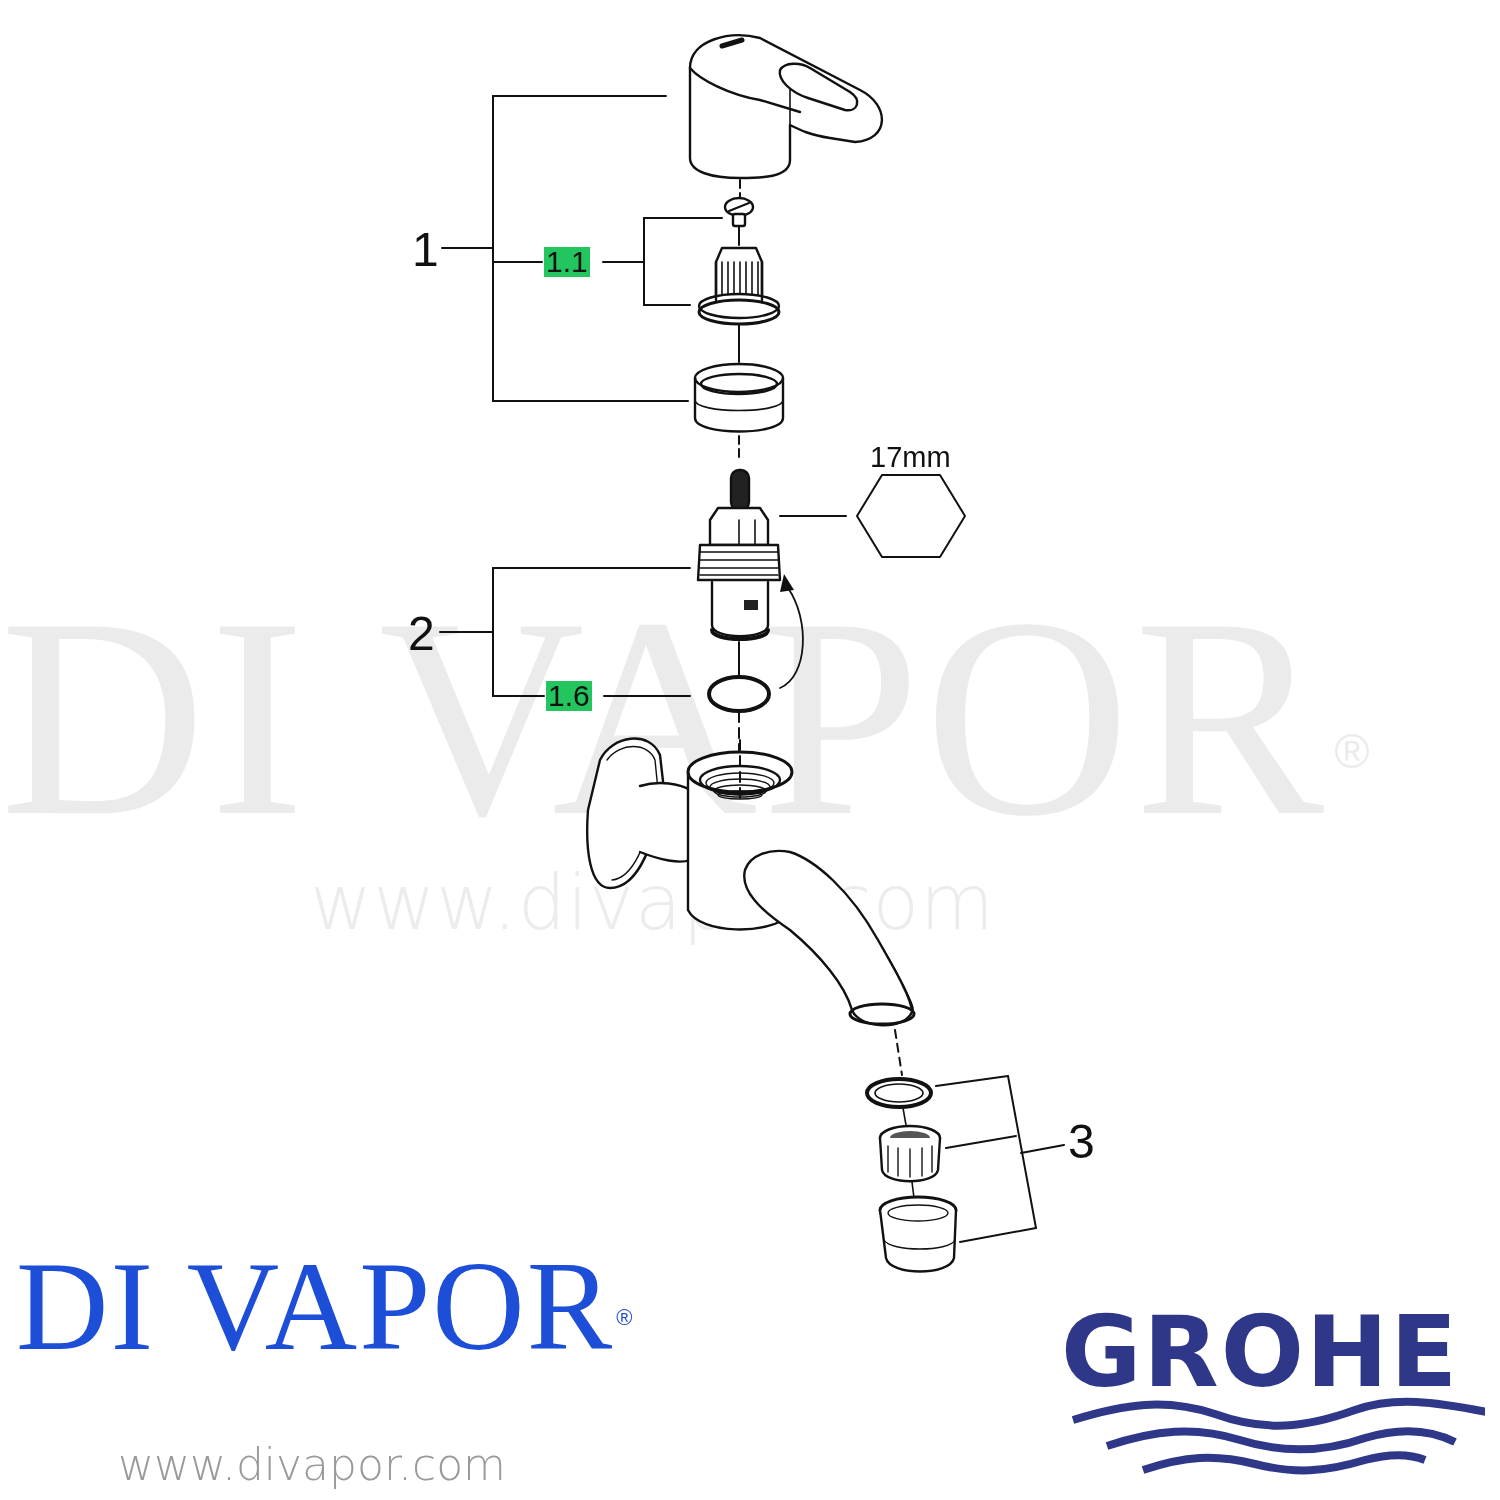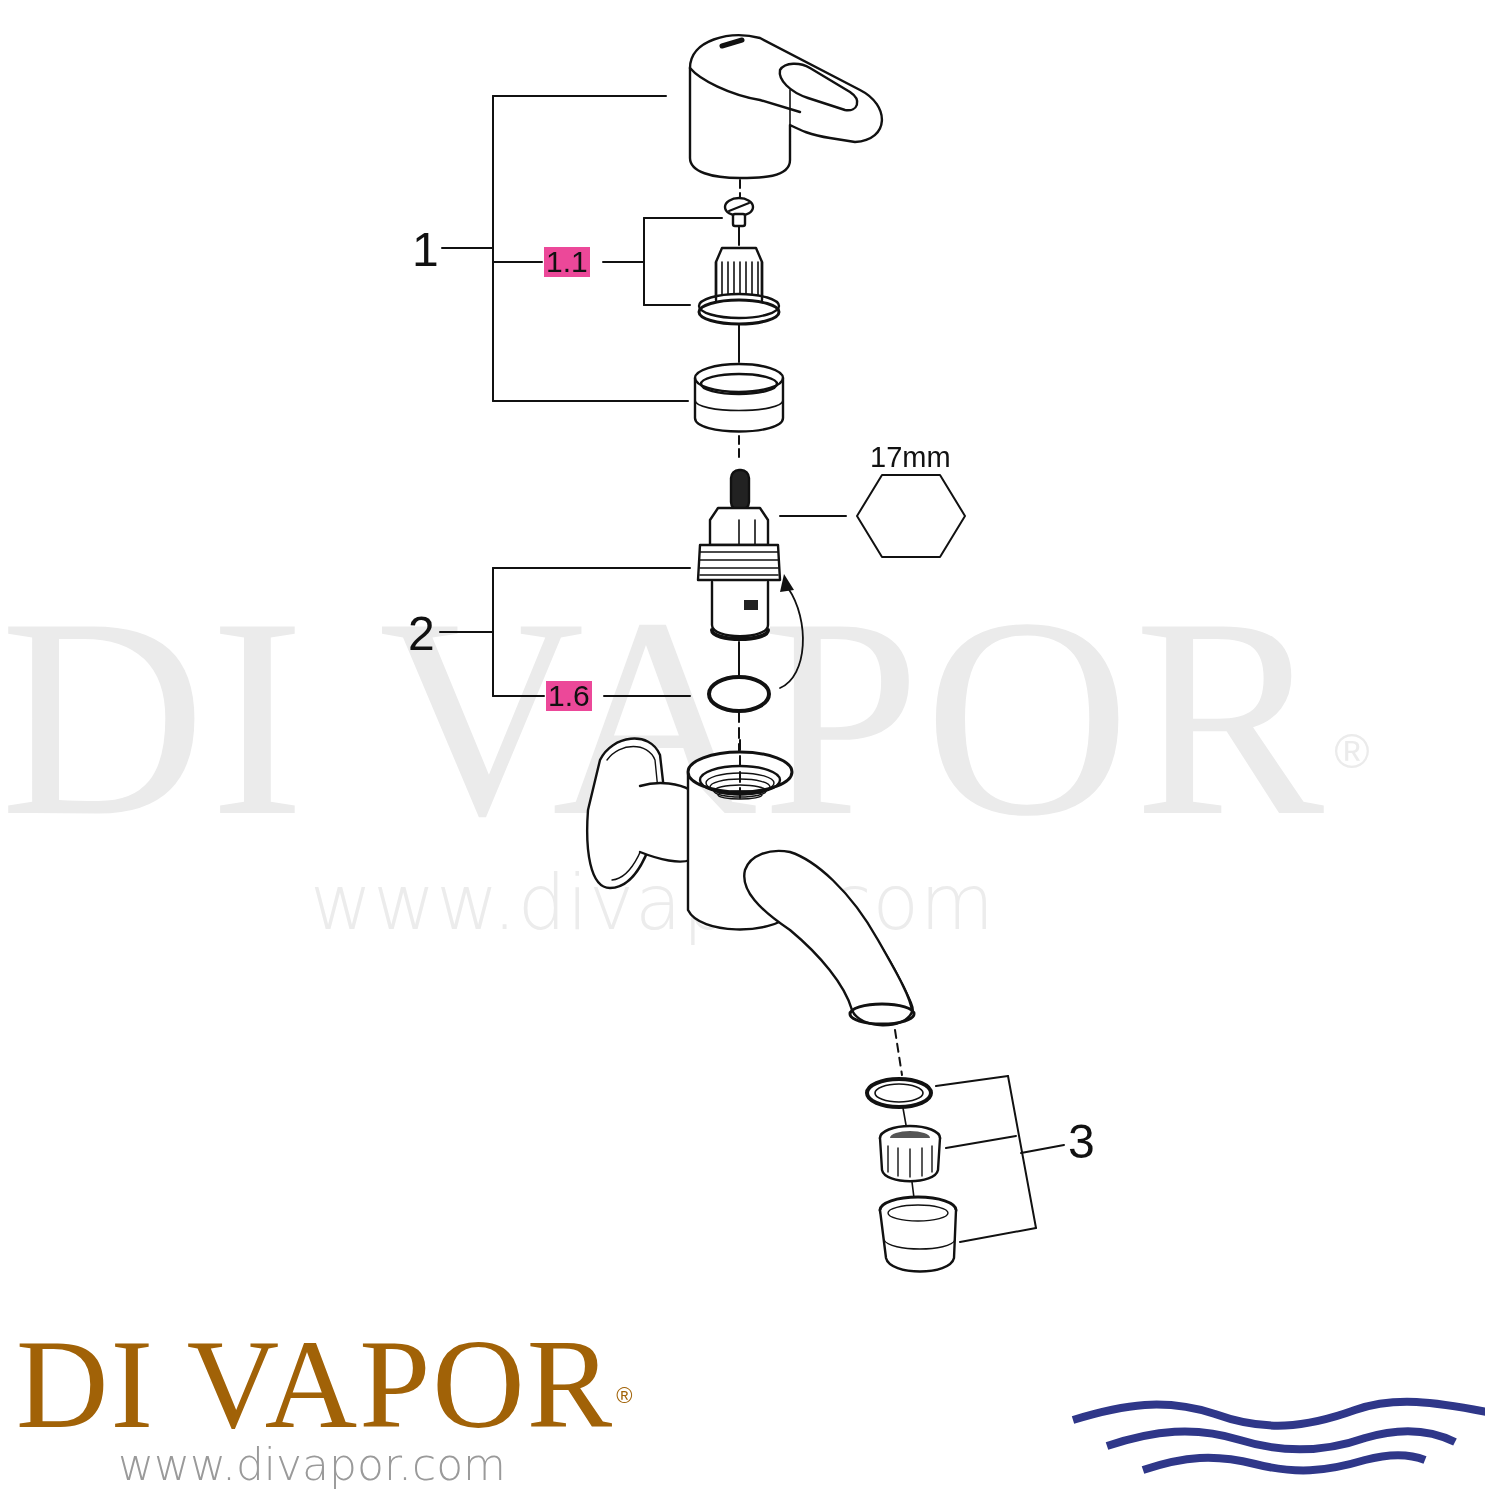--- a/index.html
+++ b/index.html
@@ -12,26 +12,26 @@
     }
     .wm-big .reg { font-family: "Liberation Sans", sans-serif; font-size: 48px; vertical-align: top; position: relative; top: 34px; margin-left: 6px; }
     .wm-url {
       position: absolute; left: 310px; top: 858px; width: 880px;
       font-family: "DejaVu Sans", sans-serif; font-weight: 200;
       font-size: 76px; line-height: 90px; color: #ececec; letter-spacing: 1px; z-index: 0;
     }
     svg.diagram { position: absolute; left: 0; top: 0; width: 1500px; height: 1500px; z-index: 1; }
     .callout { position: absolute; color: #111; z-index: 2; font-family: "Liberation Sans", sans-serif; line-height: 1; }
     .callout.big { font-size: 48px; }
-    .callout.small { font-size: 30px; background: #ec4899; padding: 0 2px; }
+    .callout.small { font-size: 30px; background: #22c55e; padding: 0 2px; }
     .callout.size { font-size: 29px; }
     .brand-dv {
-      position: absolute; left: 16px; top: 1320px;
+      position: absolute; left: 16px; top: 1242px;
       font-family: "Liberation Serif", "DejaVu Serif", serif;
-      font-size: 128px; line-height: 128px; color: #a16207; letter-spacing: 2px; white-space: nowrap;
+      font-size: 128px; line-height: 128px; color: #1d4ed8; letter-spacing: 2px; white-space: nowrap;
     }
     .brand-dv .reg { font-family: "Liberation Sans", sans-serif; font-size: 22px; vertical-align: top; position: relative; top: 12px; margin-left: 2px; }
     .brand-url {
       position: absolute; left: 118px; top: 1440px;
       font-family: "DejaVu Sans", sans-serif; font-weight: 200; font-size: 44px; line-height: 50px; color: #9a9a9a; white-space: nowrap;
     }
     .grohe { position: absolute; left: 1035px; top: 1290px; width: 450px; height: 200px; }
     .grohe-word {
       position: absolute; left: 0; top: 12px; width: 450px; text-align: center;
       font-family: "DejaVu Sans", sans-serif; font-weight: bold; font-size: 98px; line-height: 100px; color: #2f3789; letter-spacing: 2px;
@@ -207,20 +207,21 @@
 <div class="callout small" style="left:546px; top:681px;">1.6</div>
 <div class="callout big" style="left:1068px; top:1118px;">3</div>
 <div class="callout size" style="left:870px; top:443px;">17mm</div>
 
 <div class="brand-dv">
   <span>DI VAPOR</span><span class="reg">®</span>
 </div>
 <div class="brand-url">www.divapor.com</div>
 
 <div class="grohe">
+  <div class="grohe-word">GROHE</div>
   <svg width="450" height="100" viewBox="0 0 450 100">
     <g fill="none" stroke="#2f3789" stroke-width="8" stroke-linecap="butt">
       <path d="M38 30 C90 14 130 8 180 24 C230 42 270 38 320 20 C360 6 400 12 452 22"></path>
       <path d="M72 56 C120 40 160 36 205 50 C250 64 290 62 330 48 C370 36 400 42 420 52"></path>
       <path d="M108 80 C150 66 180 64 220 74 C260 84 290 82 330 70 C360 62 380 66 390 70"></path>
     </g>
   </svg>
 </div>
 
 </body></html>

